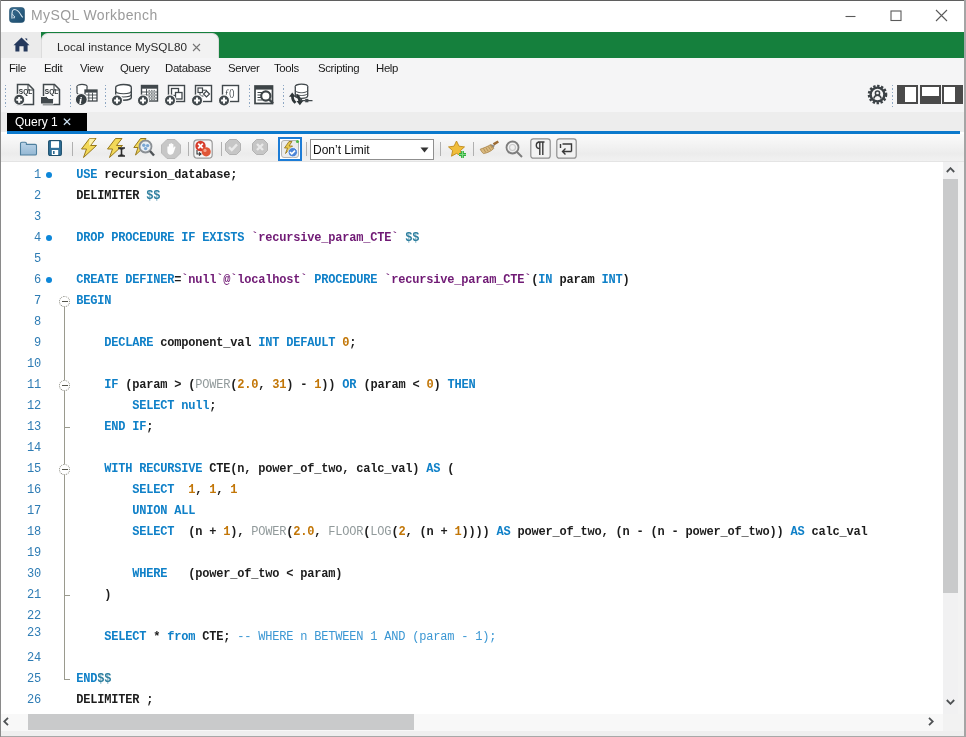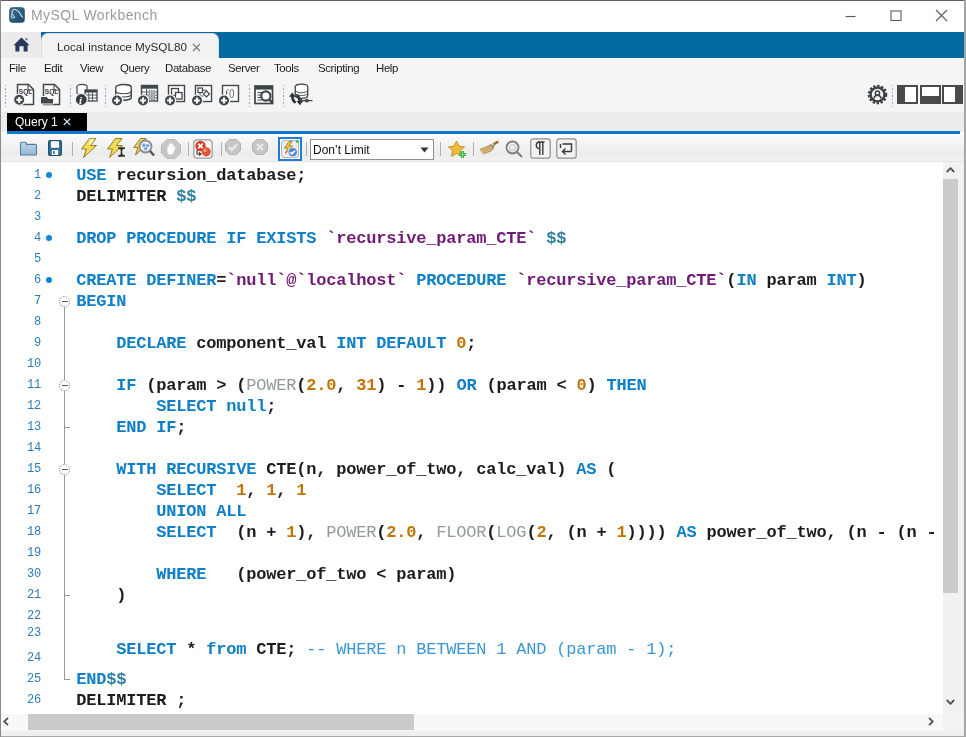--- a/index.html
+++ b/index.html
@@ -5,38 +5,38 @@
   * { margin:0; padding:0; box-sizing:border-box; }
   html,body { width:966px; height:737px; overflow:hidden; }
   body { font-family:"Liberation Sans", sans-serif; position:relative; background:#fff; }
   .abs { position:absolute; }
   
   #titlebar { left:0; top:0; width:966px; height:32px; background:#fff; border-top:1px solid #5f5f5f; }
   #titletext { left:31px; top:7px; font-size:14px; color:#9b9b9b; letter-spacing:0.4px; }
   
   .winbtn { color:#5a5a5a; }
   
-  #tabrow { left:0; top:32px; width:966px; height:26px; background:#0369a1; }
+  #tabrow { left:0; top:32px; width:966px; height:26px; background:#15803d; }
   #hometab { left:0; top:0; width:41px; height:26px; background:#ebebeb; }
   #conntab { left:41px; top:1px; width:178px; height:25px; background:#f2f2f2; border:1px solid #dcdcdc; border-bottom:none; border-radius:7px 7px 0 0; }
   #conntab .lbl { position:absolute; left:15px; top:6px; font-size:11.7px; color:#2b2b2b; }
   
   #menubar { left:0; top:58px; width:966px; height:22px; background:#f5f5f6; font-size:11.4px; letter-spacing:-0.35px; color:#1a1a1a; }
   #menubar span { position:absolute; top:4px; }
   
   #maintoolbar { left:0; top:80px; width:966px; height:32px; background:#f5f5f6; }
   
   #querytabrow { left:0; top:112px; width:966px; height:20px; background:#ededed; }
   #querytab { left:7px; top:1px; width:80px; height:19px; background:#000000; color:#fff; font-size:12px; }
   #bluestrip { left:7px; top:131px; width:953px; height:4px; background:#0b79cc; }
   
   #querytoolbar { left:0; top:134px; width:966px; height:28px; background:linear-gradient(#fbfbfb,#ececec 70%,#f2f2f2); }
   
   #editor { left:0; top:162px; width:943px; height:552px; background:#fff; overflow:hidden; }
-  .codeline { position:absolute; left:0; white-space:pre; font-family:"Liberation Mono", monospace; font-size:17px; letter-spacing:-0.2px; line-height:21px; height:21px; font-weight:bold; color:#1c1c1c; }
+  .codeline { position:absolute; left:0; white-space:pre; font-family:"Liberation Mono", monospace; font-size:12px; letter-spacing:-0.2px; line-height:21px; height:21px; font-weight:bold; color:#1c1c1c; }
   .num  { position:absolute; width:41px; text-align:right; font-family:"Liberation Mono", monospace; font-size:12px; letter-spacing:-0.2px; line-height:21px; height:21px; color:#2e7cb4; }
   .k { color:#0f80c8; }
   .m { color:#701a75; }
   .o { color:#c27607; }
   .f { color:#919a9b; font-weight:normal; }
   .c { color:#3b97d3; font-weight:normal; }
   .t { color:#2e7f9f; }
   .dot { position:absolute; width:6px; height:6px; border-radius:50%; background:#0d87d9; left:46px; }
   
   #vscroll { left:943px; top:162px; width:15px; height:552px; background:#f1f1f2; }
@@ -334,21 +334,21 @@
 <div class="codeline" style="top:339px;left:76.2px">        <span class="k">UNION ALL</span></div>
 <div class="num" style="top:360px">18</div>
 <div class="codeline" style="top:360px;left:76.2px">        <span class="k">SELECT</span>  (n + <span class="o">1</span>), <span class="f">POWER</span>(<span class="o">2.0</span>, <span class="f">FLOOR</span>(<span class="f">LOG</span>(<span class="o">2</span>, (n + <span class="o">1</span>)))) <span class="k">AS</span> power_of_two, (n - (n - power_of_two)) <span class="k">AS</span> calc_val</div>
 <div class="num" style="top:381px">19</div>
 <div class="num" style="top:402px">30</div>
 <div class="codeline" style="top:402px;left:76.2px">        <span class="k">WHERE</span>   (power_of_two &lt; param)</div>
 <div class="num" style="top:423px">21</div>
 <div class="codeline" style="top:423px;left:76.2px">    )</div>
 <div class="num" style="top:444px">22</div>
 <div class="num" style="top:461px">23</div>
-<div class="codeline" style="top:477px;left:76.2px">    <span class="k">SELECT</span> * <span class="k">from</span> CTE; <span class="c">-- WHERE n BETWEEN 1 AND (param - 1);</span></div>
+<div class="codeline" style="top:465px;left:76.2px">    <span class="k">SELECT</span> * <span class="k">from</span> CTE; <span class="c">-- WHERE n BETWEEN 1 AND (param - 1);</span></div>
 <div class="num" style="top:486px">24</div>
 <div class="num" style="top:507px">25</div>
 <div class="codeline" style="top:507px;left:76.2px"><span class="k">END</span><span class="t">$$</span></div>
 <div class="num" style="top:528px">26</div>
 <div class="codeline" style="top:528px;left:76.2px">DELIMITER ;</div>
 <div class="dot" style="top:10px"></div>
 <div class="dot" style="top:73px"></div>
 <div class="dot" style="top:115px"></div>
 <div class="abs" style="left:64px;top:144px;width:1px;height:374px;background:#9a9a8e"></div>
 <div class="abs" style="left:64px;top:265px;width:6px;height:1px;background:#9a9a8e"></div>

